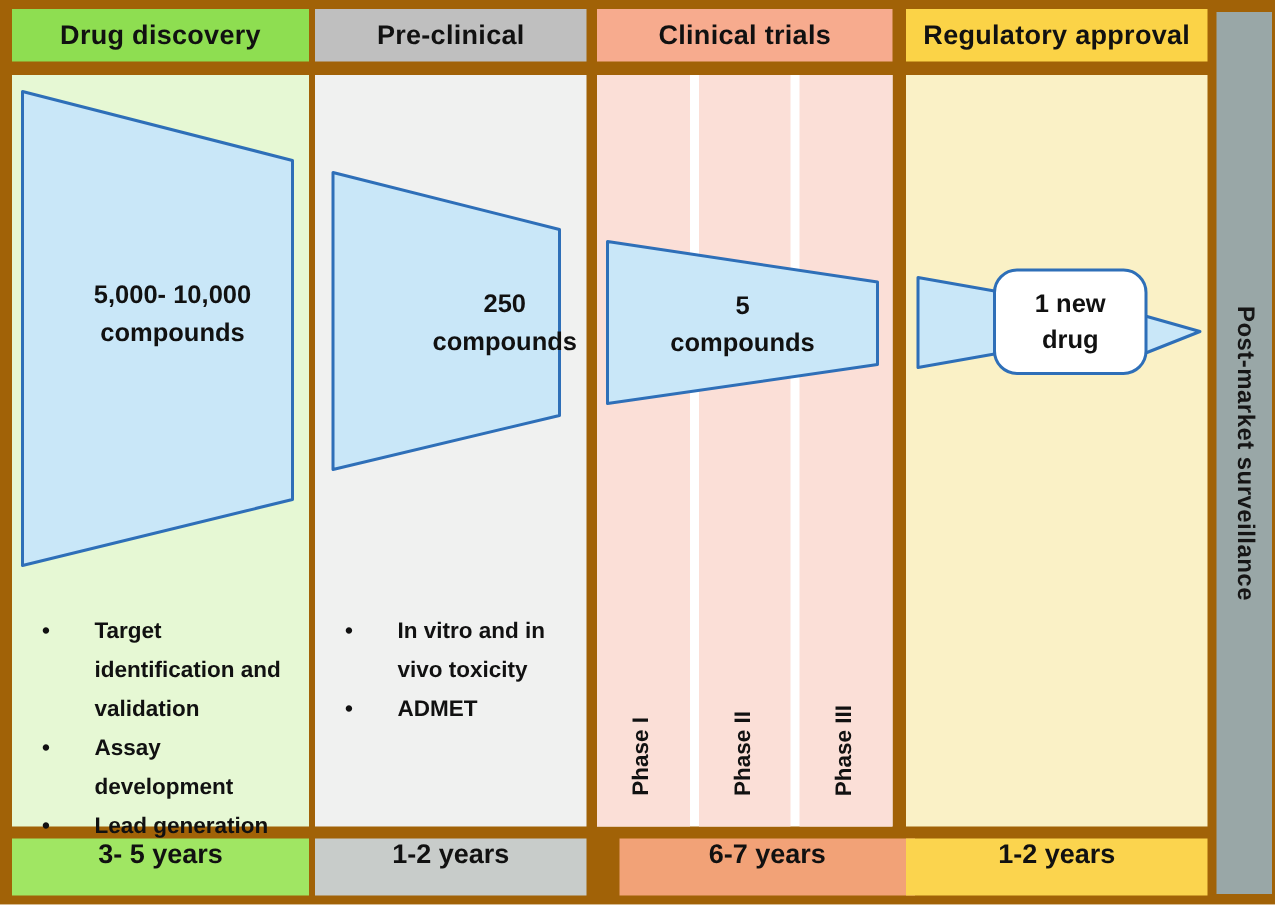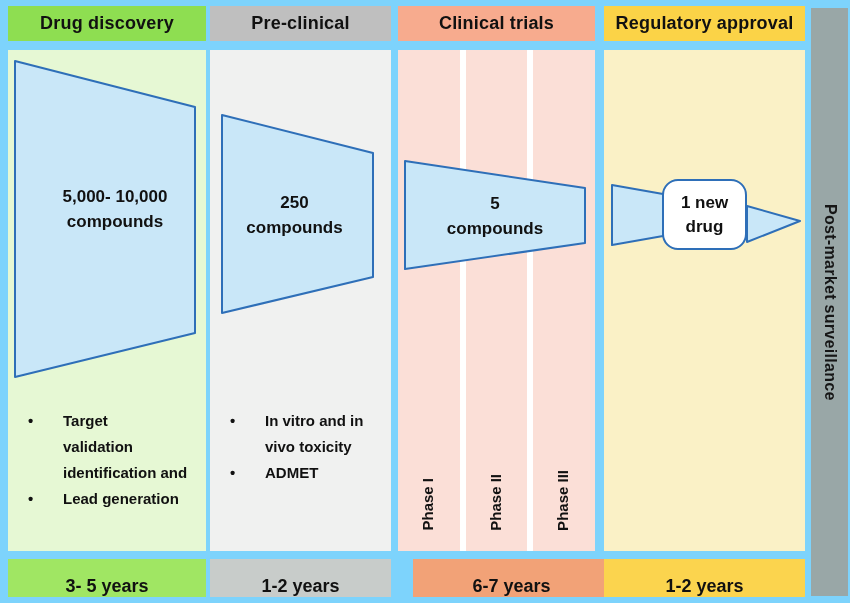--- a/index.html
+++ b/index.html
@@ -1,35 +1,35 @@
 <!DOCTYPE html>
 <html><head>
 <meta charset="utf-8">
 <style>
   html,body{margin:0;padding:0;background:#fff;}
   .canvas{
-    position:relative;width:850px;height:603px;background:#7dd3fc;overflow:hidden;
+    position:relative;width:850px;height:603px;background:#a16207;overflow:hidden;
     font-family:"Liberation Sans",sans-serif;color:#111;
   }
   
   .c1{left:8px;width:198px;}
   .c2{left:210px;width:181px;}
   .c3{left:398px;width:197px;}
   .c4{left:604px;width:201px;}
   .hdr{position:absolute;top:6px;height:35px;display:flex;align-items:center;justify-content:center;
        font-weight:700;font-size:18px;letter-spacing:.2px;}
   .hdr.g{background:#8EDE51;}
   .hdr.gr{background:#BFBFBF;}
   .hdr.s{background:#F7AB8E;}
   .hdr.y{background:#FBD347;text-align:right;}
   .body{position:absolute;top:50px;height:501px;}
   .body.g{background:#E6F8D4;}
   .body.gr{background:#F0F1F0;}
   .body.y{background:#FAF1C6;}
-  .ftr{position:absolute;top:559px;height:38px;display:flex;align-items:flex-end;justify-content:center;
+  .ftr{position:absolute;top:559px;height:38px;display:flex;align-items:flex-start;justify-content:center;
        font-weight:700;font-size:18px;}
   .ftr.g{background:#A0E663;}
   .ftr.gr{background:#C8CCCA;}
   .ftr.o{background:#F2A277;margin-left:15px;}
   .ftr.y{background:#FBD44E;}
   
   .subwrap{display:flex;gap:6px;height:100%;background:#fff;}
   .sub{flex:1;background:#FBDFD7;position:relative;}
   .phase{
     position:absolute;bottom:20px;left:50%;margin-left:-10px;
@@ -39,24 +39,24 @@
   
   .pm{
     position:absolute;left:811px;top:8px;width:37px;height:588px;background:#99A7A7;
     display:flex;align-items:center;justify-content:center;
   }
   .vlabel{writing-mode:vertical-rl;font-weight:700;font-size:16px;letter-spacing:.3px;color:#161616;white-space:nowrap;}
   
   svg.funnels{position:absolute;left:0;top:0;z-index:5;pointer-events:none;}
   .flabel{position:absolute;z-index:7;text-align:center;font-weight:700;font-size:17px;line-height:25px;}
   #fl1{left:15px;top:184px;width:200px;}
-  #fl2{left:222px;top:190px;width:145px;}
+  #fl2{left:222px;top:190px;width:145px;padding-left:42px;}
   #fl3{left:405px;top:191px;width:180px;}
   .newdrug{
-    position:absolute;left:662px;top:179px;width:85px;height:71px;z-index:6;
+    position:absolute;left:662px;top:179px;width:103px;height:71px;z-index:6;
     background:#fff;border:2.5px solid #2E6FB8;border-radius:16px;box-sizing:border-box;
     display:flex;flex-direction:column;align-items:center;justify-content:center;
     font-weight:700;font-size:17px;line-height:24px;text-align:center;
   }
   
   ul.bullets{position:absolute;top:358px;left:6px;right:8px;margin:0;padding:0;list-style:none;
              font-weight:700;font-size:15px;line-height:26px;}
   ul.bullets li{position:relative;padding-left:49px;margin:0;}
   ul.bullets li::before{content:"\2022";position:absolute;left:14px;top:0;font-size:15px;}
   .bline{display:block;}
@@ -67,22 +67,26 @@
 
 <div class="canvas">
 
   <div class="hdr g c1">
     <span>Drug discovery</span>
   </div>
   <div class="body g c1">
     <ul class="bullets">
         <li>
           <span class="bline"><span>Target</span></span>
+          <span class="bline"><span>identification and</span></span>
           <span class="bline"><span>validation</span></span>
-          <span class="bline"><span>identification and</span></span>
+        </li>
+        <li>
+          <span class="bline"><span>Assay</span></span>
+          <span class="bline"><span>development</span></span>
         </li>
         <li>
           <span class="bline"><span>Lead generation</span></span>
         </li>
       </ul>
   </div>
   <div class="ftr g c1">
     <span>3- 5 years</span>
   </div>
 

